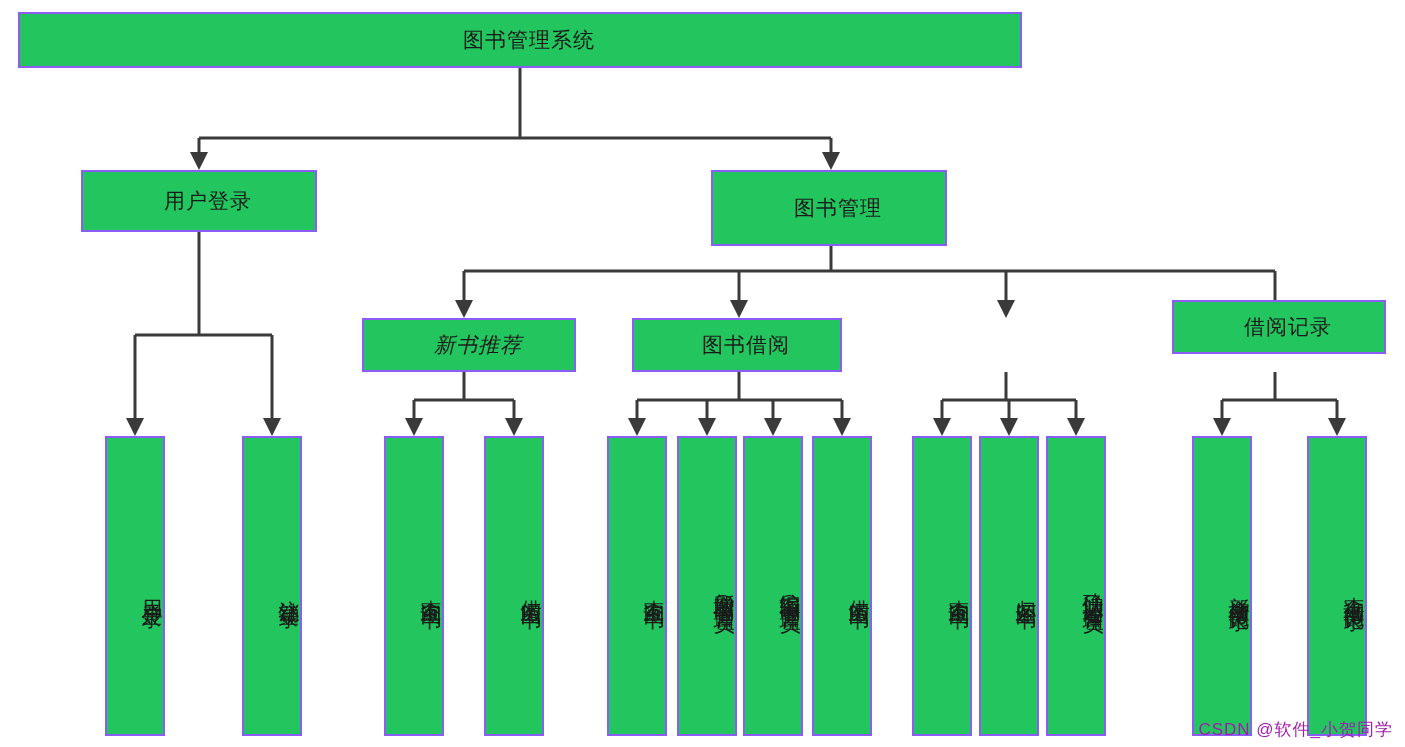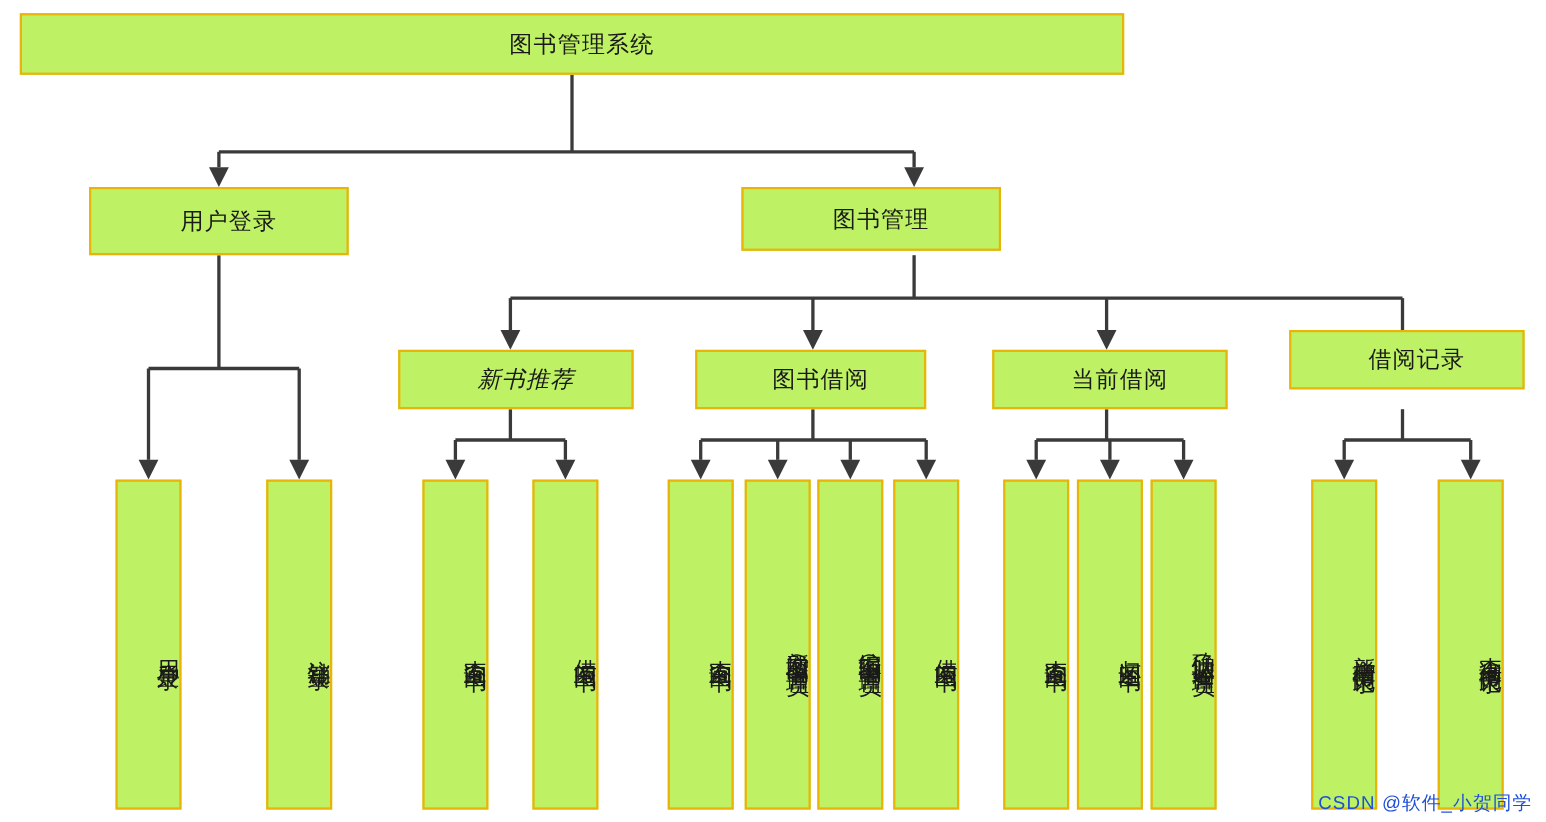--- a/index.html
+++ b/index.html
@@ -8,22 +8,22 @@
     background:#ffffff;
     font-family:"Liberation Sans","DejaVu Sans",sans-serif;
     overflow:hidden;
     position:relative;
   }
   #diagram{position:absolute;left:0;top:0;width:1405px;height:747px;}
 
   .node{
     position:absolute;
     box-sizing:border-box;
-    background:#bef264;
-    border:2px solid #eab308;
+    background:#22c55e;
+    border:2px solid #8b5cf6;
     display:flex;
     align-items:center;
     justify-content:center;
     color:#1a1a1a;
     padding-left:18px;
   }
   .node.h-node{
     font-size:21px;
     letter-spacing:1px;
   }
@@ -53,21 +53,21 @@
     stroke-width:3;
     fill:none;
   }
   svg.links polygon{fill:#3a3a3a;}
 
   .watermark{
     position:absolute;
     right:12px;
     bottom:6px;
     font-size:17px;
-    color:#1d4ed8;
+    color:#a21caf;
     letter-spacing:1px;
     white-space:nowrap;
   }
 </style>
 </head>
 <body>
 
 <div id="diagram">
 
   <svg class="links" viewBox="0 0 1405 747" xmlns="http://www.w3.org/2000/svg">
@@ -132,33 +132,30 @@
     <polygon points="1328,418 1346,418 1337,436"></polygon>
   </svg>
 
   <div class="node h-node" style="left:18px;top:12px;width:1004px;height:56px;">
     <span>图书管理系统</span>
   </div>
 
   <div class="node h-node" style="left:81px;top:170px;width:236px;height:62px;">
     <span>用户登录</span>
   </div>
-  <div class="node h-node" style="left:674px;top:170px;width:236px;height:58px;">
+  <div class="node h-node" style="left:711px;top:170px;width:236px;height:76px;">
     <span>图书管理</span>
   </div>
 
   <div class="node h-node" style="left:362px;top:318px;width:214px;height:54px;font-style:italic;">
     <span>新书推荐</span>
   </div>
   <div class="node h-node" style="left:632px;top:318px;width:210px;height:54px;">
     <span>图书借阅</span>
   </div>
-  <div class="node h-node" style="left:902px;top:318px;width:214px;height:54px;">
-    <span>当前借阅</span>
-  </div>
   <div class="node h-node" style="left:1172px;top:300px;width:214px;height:54px;">
     <span>借阅记录</span>
   </div>
 
   <div class="node v-node" style="left:105px;top:436px;width:60px;height:300px;">
     <span class="vlabel">用户登录</span>
   </div>
   <div class="node v-node" style="left:242px;top:436px;width:60px;height:300px;">
     <span class="vlabel">注销登录</span>
   </div>

